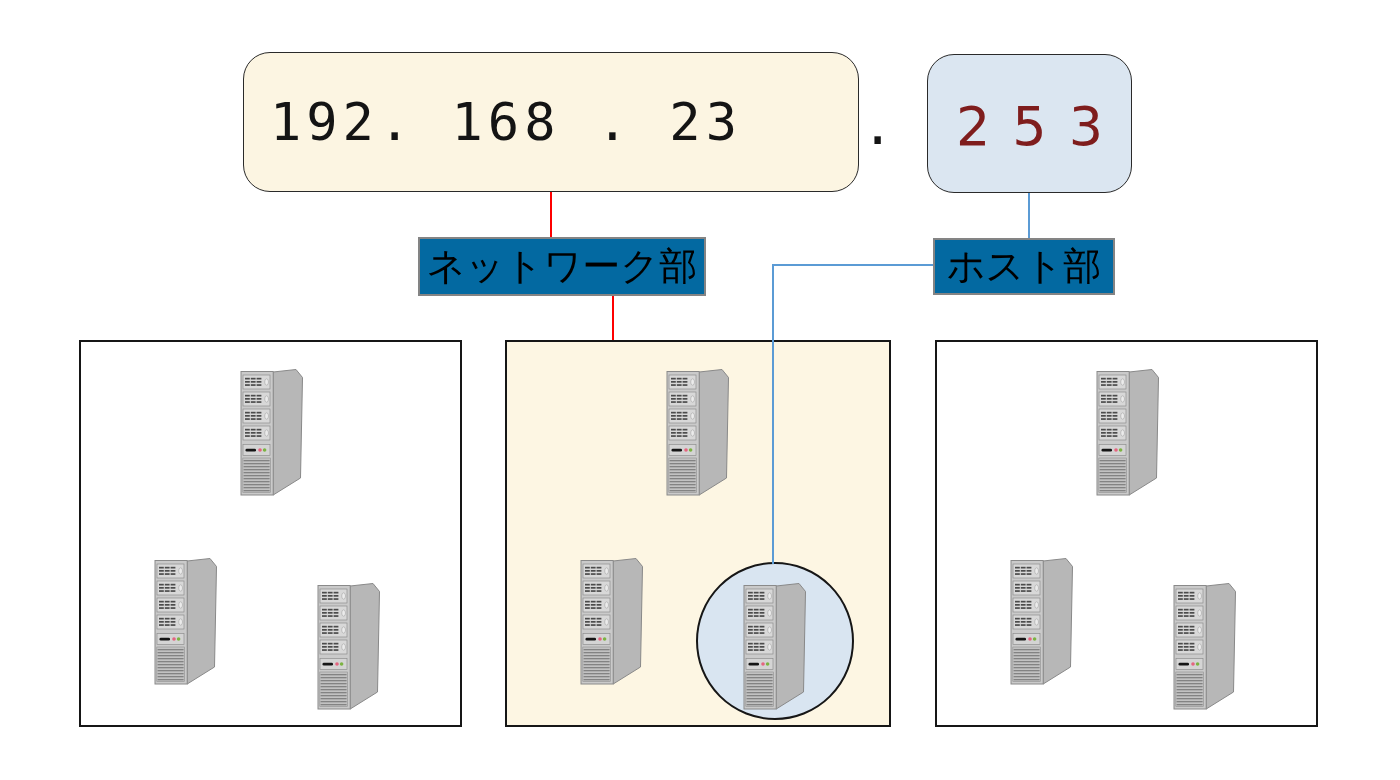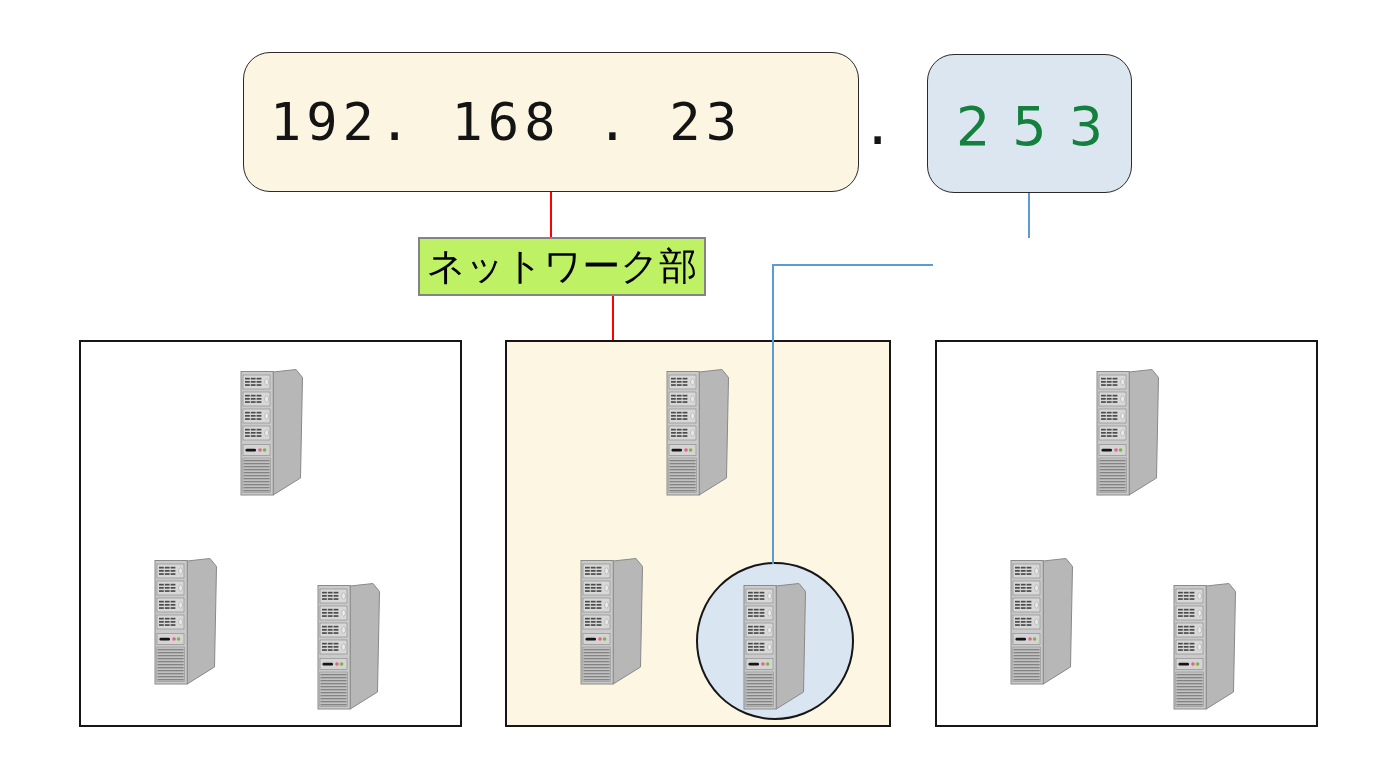--- a/index.html
+++ b/index.html
@@ -19,26 +19,26 @@
   .ip-dot{
     position:absolute;left:862px;top:96px;width:40px;
     font-family:"DejaVu Sans Mono","Liberation Mono",monospace;
     font-size:52px;color:#141414;
   }
   .ip-host-box{
     position:absolute;left:927px;top:54px;width:205px;height:139px;
     background:#dbe6f1;border:1.6px solid #2a2a2a;border-radius:27px;
     box-sizing:border-box;display:flex;align-items:center;justify-content:center;
     padding-left:22px;padding-top:6px;
-    font-size:54px;letter-spacing:22px;color:#15803d;
+    font-size:54px;letter-spacing:22px;color:#7f1d1d;
   }
 
   
   .label-box{
-    position:absolute;background:#bef264;border:2px solid #848484;
+    position:absolute;background:#0369a1;border:2px solid #848484;
     box-sizing:border-box;display:flex;align-items:center;justify-content:center;
     font-size:38px;color:#000;white-space:nowrap;z-index:6;
   }
   .label-network{left:418px;top:237px;width:288px;height:59px;}
   .label-host{left:933px;top:238px;width:182px;height:57px;}
 
   
   .line{position:absolute;z-index:5;}
   .line.v{width:2px;}
   .line.h{height:2px;}
@@ -127,20 +127,23 @@
     <span>253</span>
   </div>
 
   <div class="line v red" style="left:550px;top:192px;height:46px;"></div>
   <div class="label-box label-network">
     <span>ネットワーク部</span>
   </div>
   <div class="line v red" style="left:612px;top:296px;height:44px;"></div>
 
   <div class="line v blue" style="left:1028px;top:193px;height:45px;"></div>
+  <div class="label-box label-host">
+    <span>ホスト部</span>
+  </div>
   <div class="line h blue" style="left:772px;top:264px;width:161px;"></div>
   <div class="line v blue" style="left:772px;top:264px;height:300px;"></div>
 
   <div class="subnet subnet-left">
     <div class="server server-top">
       <svg viewBox="0 0 64 128">
           <use href="#server-tower"></use>
         </svg>
     </div>
     <div class="server server-bl">

